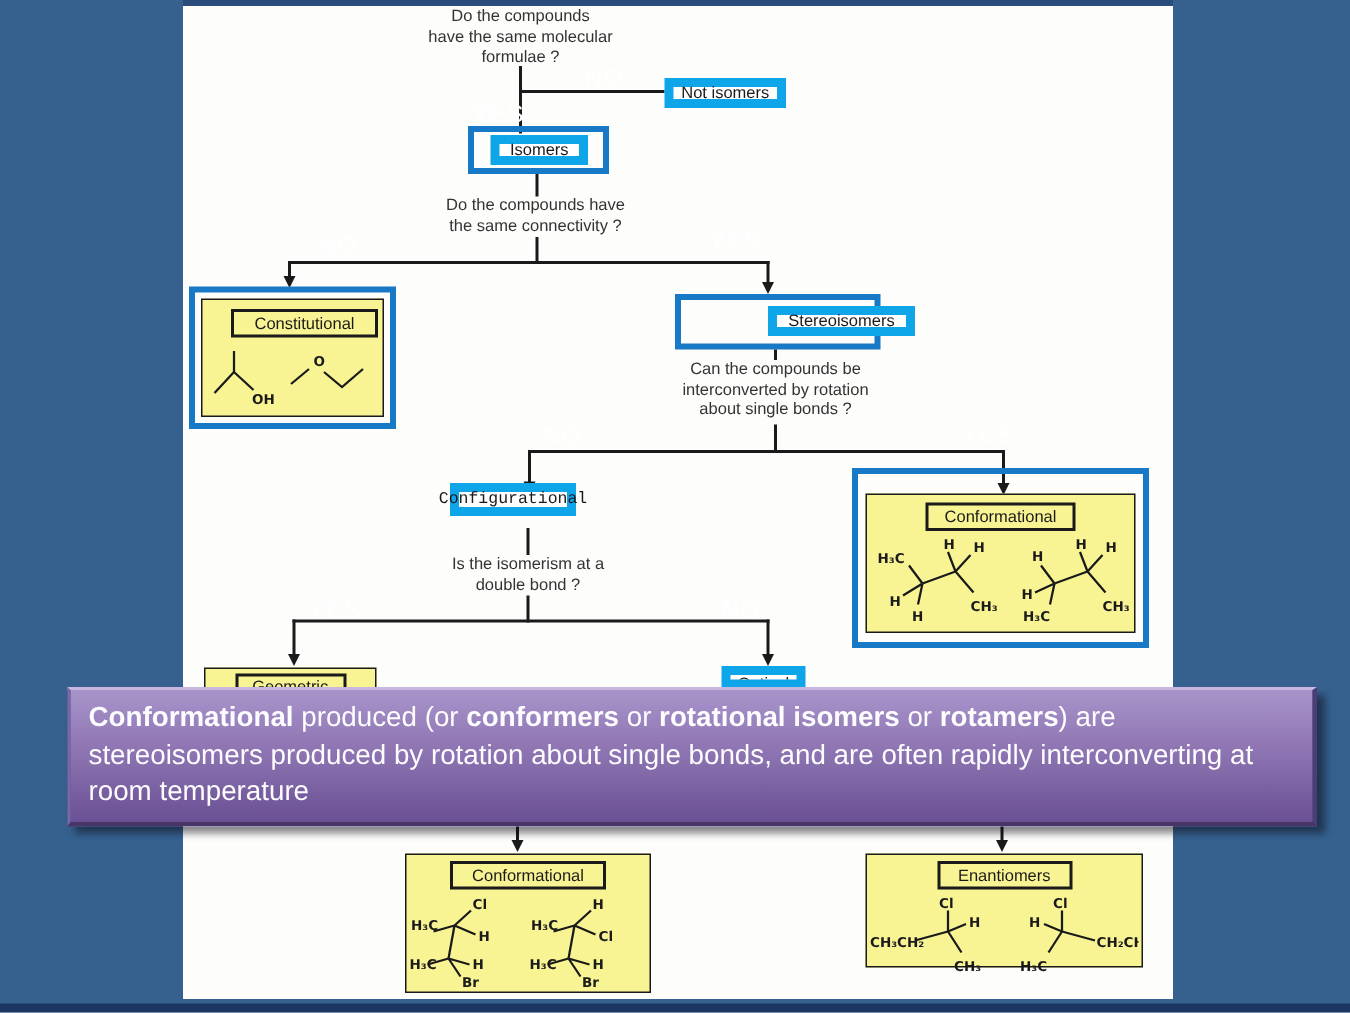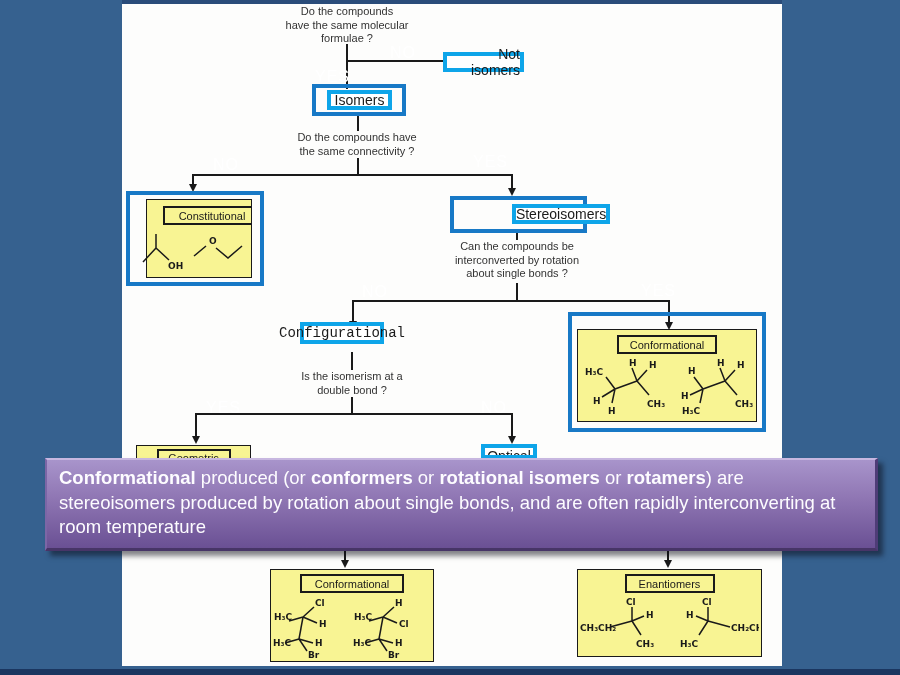--- a/index.html
+++ b/index.html
@@ -8,21 +8,21 @@
   .panel{position:absolute;left:122px;top:0;width:660px;height:666px;background:#FDFDFC;}
   .strip-top{position:absolute;left:122px;top:0;width:660px;height:4px;background:#2A4C7A;}
   .strip-bottom{position:absolute;left:0;top:669px;width:900px;height:6px;background:#1B3660;}
   .vl{position:absolute;width:2px;background:#1a1a1a;}
   .hl{position:absolute;height:2px;background:#1a1a1a;}
   .arr{position:absolute;width:0;height:0;border-left:4px solid transparent;
        border-right:4px solid transparent;border-top:8px solid #1a1a1a;}
   .q{position:absolute;font-size:11px;line-height:13.5px;color:#333;text-align:center;
      white-space:pre-line;}
   .bl{position:absolute;font-size:16px;color:#ffffff;letter-spacing:1px;}
-  .node{position:absolute;background:#fff;border:4px solid #0ea5e9;font-size:14px;color:#1a1a1a;
+  .node{position:absolute;background:#fff;border:6px solid #0ea5e9;font-size:11px;color:#1a1a1a;
         display:flex;align-items:center;justify-content:center;box-sizing:border-box;text-align:right;}
   .hbox{position:absolute;border:4px solid #1879C6;box-sizing:border-box;}
   .ybox{position:absolute;background:#F8F493;border:1px solid #1a1a1a;box-sizing:border-box;
         overflow:hidden;}
   .ylabel{border:2px solid #1a1a1a;font-size:11px;color:#1a1a1a;display:flex;align-items:center;
           justify-content:center;box-sizing:border-box;background:transparent;}
   .chem{position:absolute;}
   .chem path{stroke:#1a1a1a;stroke-width:1.5;fill:none;}
   .chem text{font-family:"DejaVu Sans","Liberation Sans",sans-serif;font-size:9px;
              font-weight:bold;fill:#1a1a1a;}
@@ -59,21 +59,21 @@
 <div class="vl" style="left:357px;top:158px;height:18px;"></div>
 <div class="hl" style="left:192px;top:174px;width:321px;"></div>
 <div class="vl" style="left:192px;top:174px;height:11px;"></div>
 <div class="arr" style="left:189px;top:184px;"></div>
 <div class="vl" style="left:511px;top:174px;height:15px;"></div>
 <div class="arr" style="left:508px;top:188px;"></div>
 <div class="bl" style="left:213px;top:156px;">NO</div>
 <div class="bl" style="left:473px;top:153px;">YES</div>
 
 <div class="hbox" style="left:126px;top:191px;width:138px;height:95px;"></div>
-<div class="ybox" style="left:146px;top:199px;width:106px;height:79px;padding-left:16px;">
+<div class="ybox" style="left:134px;top:199px;width:122px;height:79px;padding-left:16px;">
   <div class="ylabel" style="width:98px;height:19px;margin:6px auto 0;">Constitutional</div>
 </div>
 <svg class="chem" style="left:136px;top:226px;" width="118" height="50" viewBox="0 0 118 50">
   <path d="M20,8 L20,22 M20,22 L7,36 M20,22 L33,34"></path>
   <text x="32" y="43">OH</text>
   <text x="73" y="18">O</text>
   <path d="M58,30 L70,20 M80,22 L92,32 L106,20"></path>
 </svg>
 
 <div class="hbox" style="left:450px;top:196px;width:137px;height:37px;"></div>
@@ -163,21 +163,21 @@
   <path d="M110,20 L96,24 M110,20 L121,10 M110,20 L124,26"></path>
   <path d="M106,42 L92,46 M106,42 L120,46 M106,42 L114,54"></path>
   <text x="81" y="23">H₃C</text>
   <text x="122" y="9">H</text>
   <text x="126" y="30">Cl</text>
   <text x="80" y="49">H₃C</text>
   <text x="122" y="49">H</text>
   <text x="115" y="61">Br</text>
 </svg>
 
-<div class="ybox" style="left:577px;top:569px;width:185px;height:88px;border-width:1.5px;">
+<div class="ybox" style="left:577px;top:569px;width:185px;height:76px;border-width:1.5px;">
   <div class="ylabel" style="width:90px;height:19px;margin:4px auto 0;">Enantiomers</div>
 </div>
 <svg class="chem" style="left:580px;top:595px;" width="179" height="58" viewBox="0 0 179 58">
   <path d="M52,26 L52,12 M52,26 L30,32 M52,26 L64,21 M52,26 L61,40"></path>
   <text x="46" y="10">Cl</text>
   <text x="0" y="36">CH₃CH₂</text>
   <text x="66" y="23">H</text>
   <text x="56" y="52">CH₃</text>
   <path d="M128,26 L128,12 M128,26 L116,21 M128,26 L150,32 M128,26 L119,40"></path>
   <text x="122" y="10">Cl</text>

